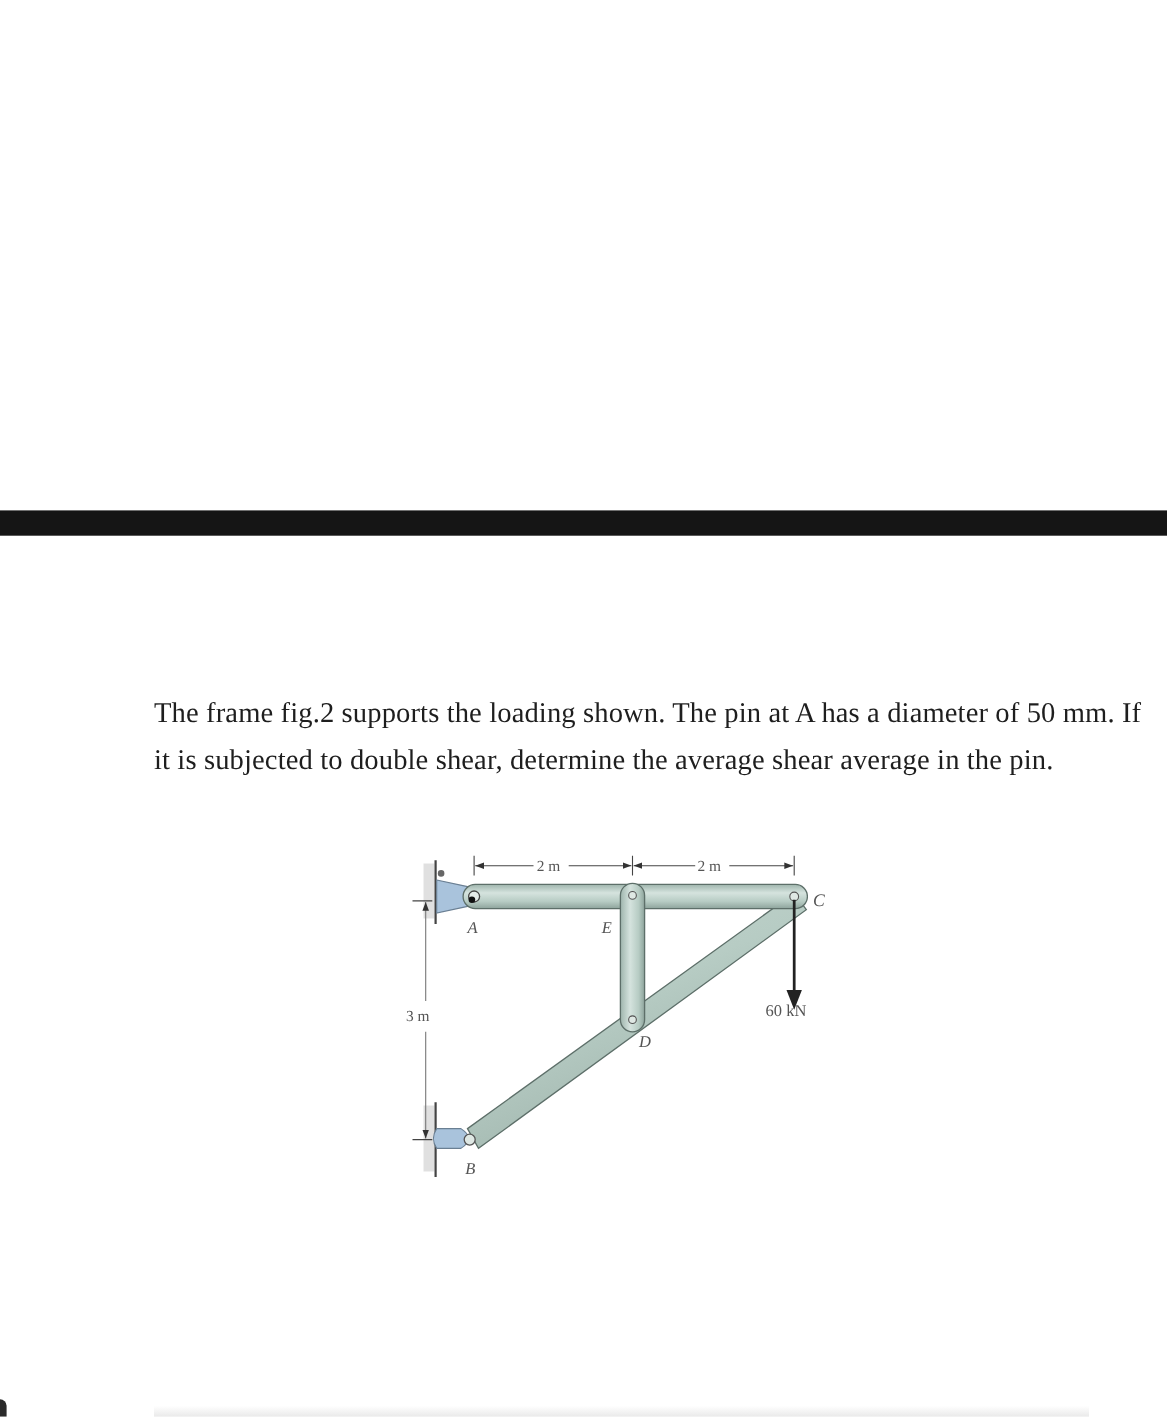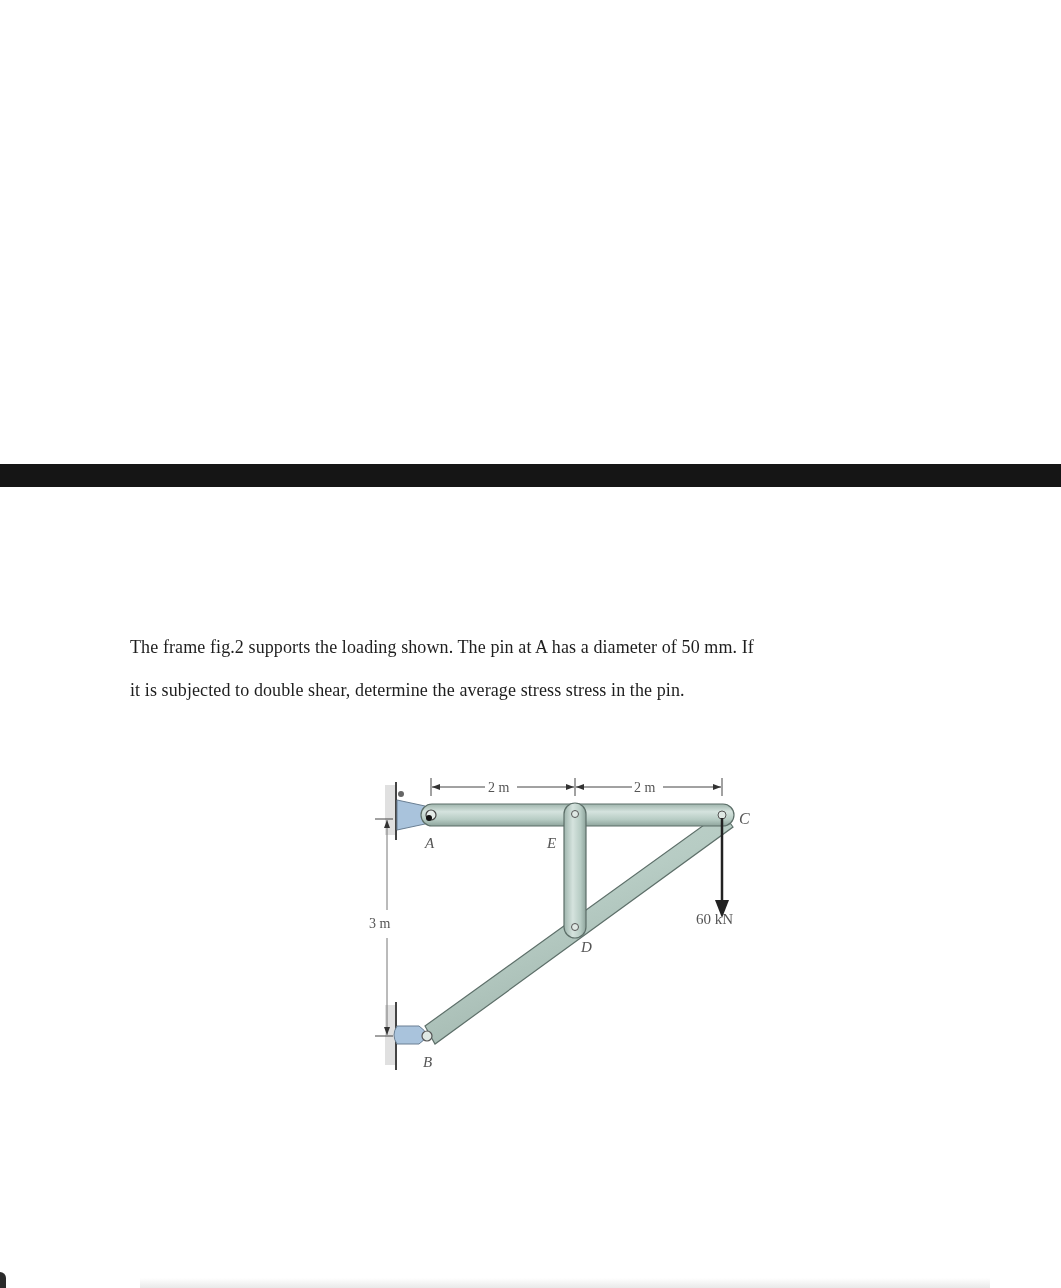--- a/index.html
+++ b/index.html
@@ -21,24 +21,24 @@
       background: #ffffff;
     }
     .divider-bar {
       position: absolute;
       left: 0; top: 464px;
       width: 1061px; height: 23px;
       background: #151515;
     }
     .problem-text {
       position: absolute;
-      left: 130px;
+      left: 140px;
       top: 626px;
       width: 880px;
-      font-size: 18px;
+      font-size: 26px;
       line-height: 43px;
       color: #1e1e1e;
       letter-spacing: 0.1px;
     }
     .problem-text .line { display: block; white-space: nowrap; }
     .figure {
       position: absolute;
       left: 357px;
       top: 760px;
       width: 420px;
@@ -67,21 +67,21 @@
     }
   </style>
 </head>
 <body>
 
 <div class="top-blank"></div>
 <div class="divider-bar"></div>
 
 <div class="problem-text">
   <span class="line">The frame fig.2 supports the loading shown. The pin at A has a diameter of 50 mm. If</span>
-  <span class="line">it is subjected to double shear, determine the average stress stress in the pin.</span>
+  <span class="line">it is subjected to double shear, determine the average shear average in the pin.</span>
 </div>
 
 <div class="figure">
 
   <svg width="420" height="330" viewBox="0 0 420 330" xmlns="http://www.w3.org/2000/svg">
     <defs>
       <linearGradient id="memH" x1="0" y1="0" x2="0" y2="1">
         <stop offset="0" stop-color="#9fb5ad"></stop>
         <stop offset="0.35" stop-color="#d5e3de"></stop>
         <stop offset="0.7" stop-color="#b7ccc4"></stop>

